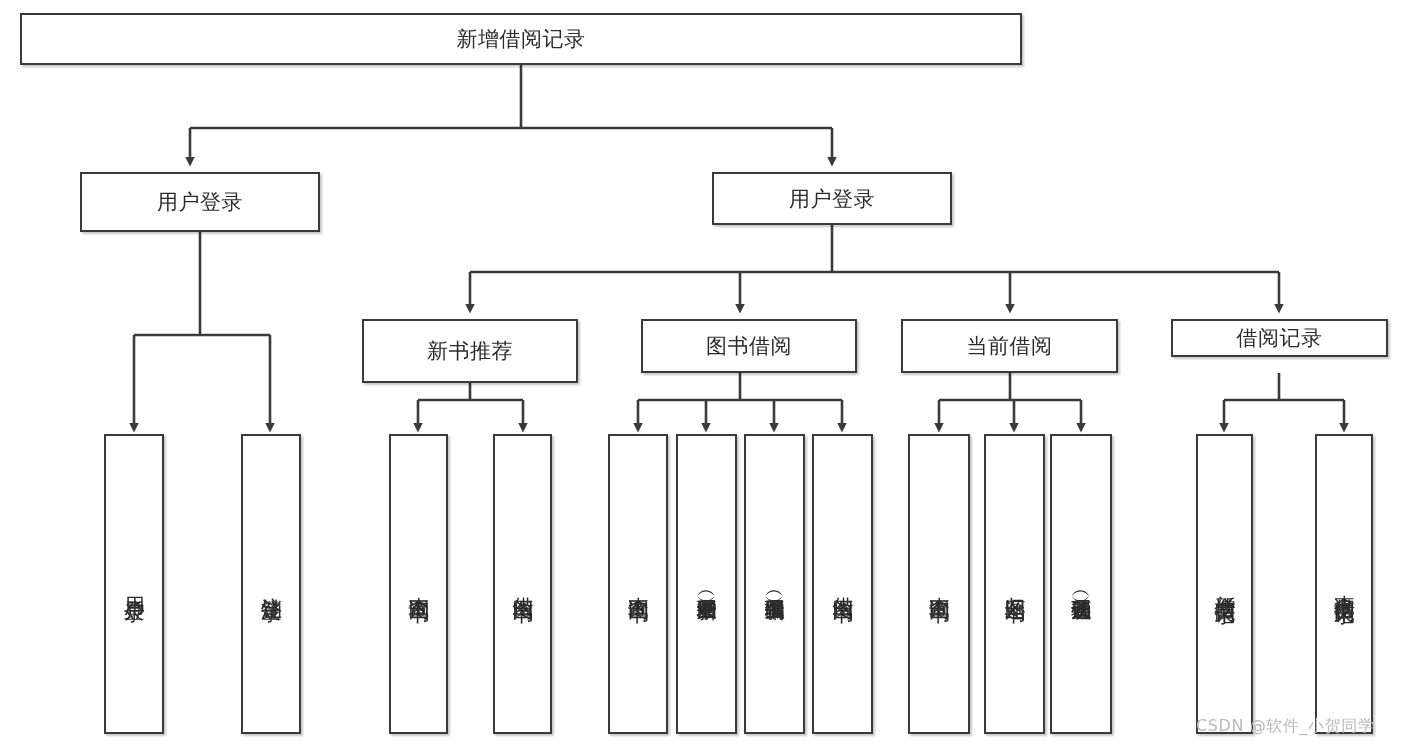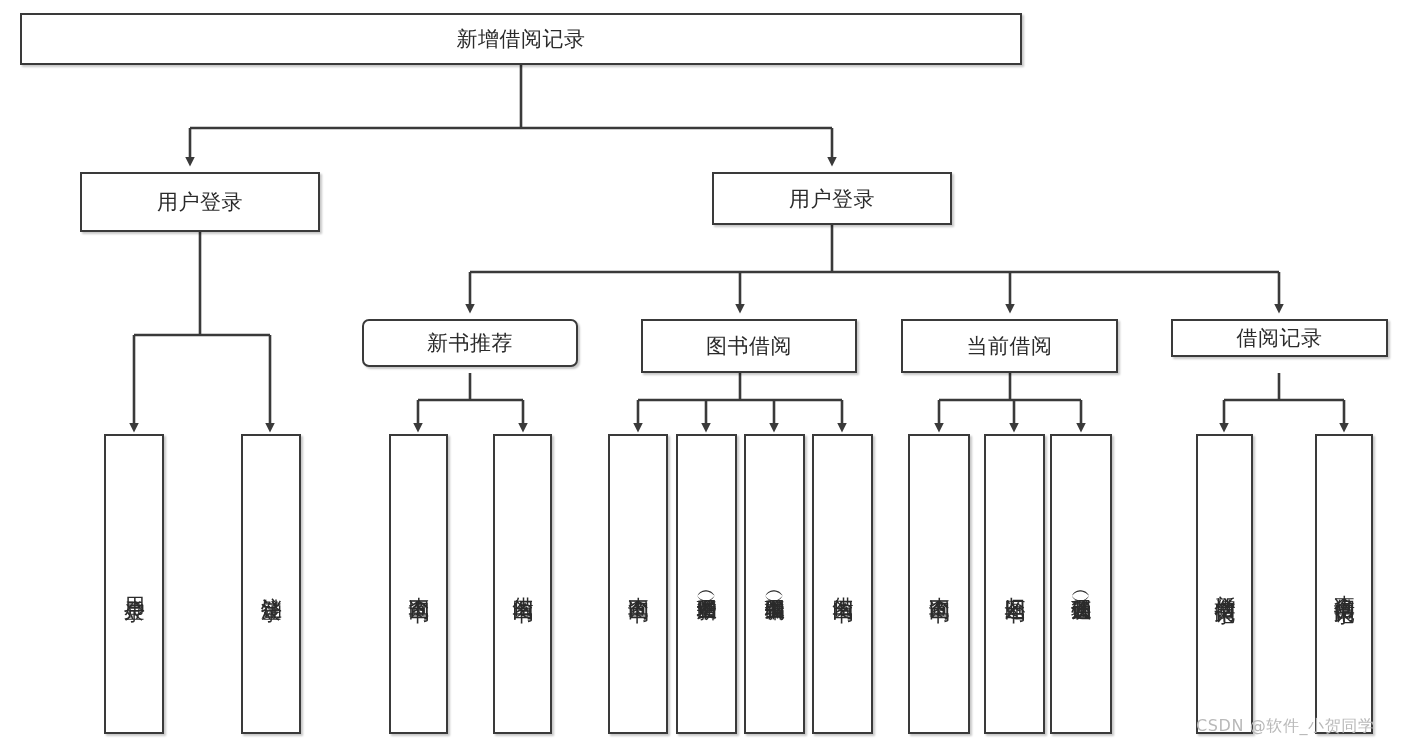--- a/index.html
+++ b/index.html
@@ -124,21 +124,21 @@
   </div>
 
   <div class="node h" style="left:80px; top:172px; width:240px; height:60px;">
     <span>用户登录</span>
   </div>
 
   <div class="node h" style="left:712px; top:172px; width:240px; height:53px;">
     <span>用户登录</span>
   </div>
 
-  <div class="node h" style="left:362px; top:319px; width:216px; height:48px;border-radius:7px;">
+  <div class="node h" style="left:362px; top:319px; width:216px; height:64px;">
     <span>新书推荐</span>
   </div>
 
   <div class="node h" style="left:632px; top:319px; width:216px; height:54px;margin-left:9px;">
     <span>图书借阅</span>
   </div>
 
   <div class="node h" style="left:901px; top:319px; width:217px; height:54px;">
     <span>当前借阅</span>
   </div>

